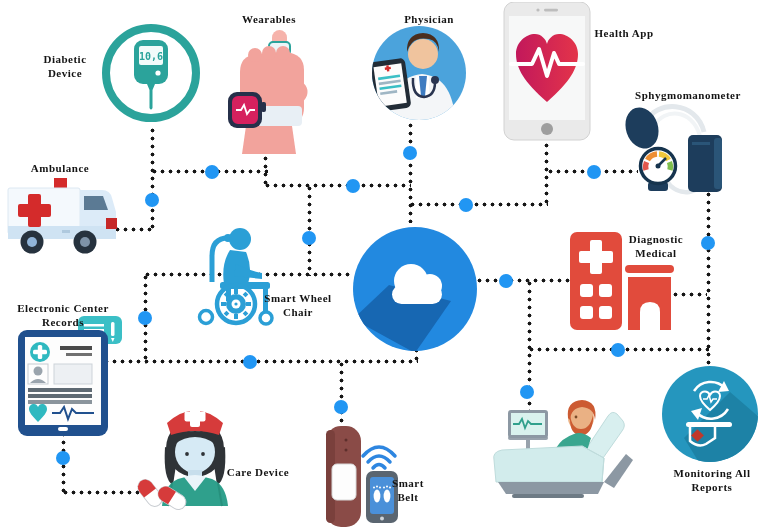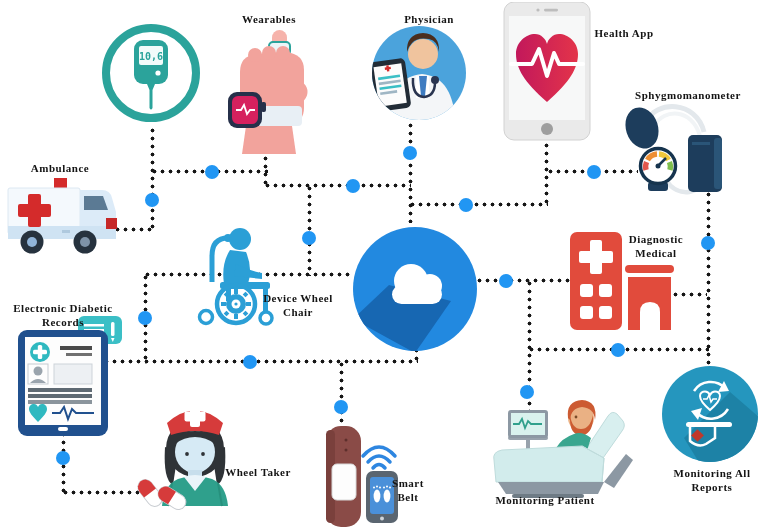--- a/index.html
+++ b/index.html
@@ -337,26 +337,26 @@
     <path d="M64,17 L69,27 L58,28 Z" fill="#ffffff"></path>
     <path d="M68,45 A20,20 0 0 1 37,49" fill="none" stroke="#ffffff" stroke-width="2.5"></path>
     <path d="M38,56 L31,47 L42,44 Z" fill="#ffffff"></path>
     <path d="M50,46 C43,40 40,36 40,32 C40,29 42.5,27.5 45,27.5 C47,27.5 49,29 50,31 C51,29 53,27.5 55,27.5 C57.5,27.5 60,29 60,32 C60,36 57,40 50,46 Z" fill="none" stroke="#ffffff" stroke-width="2"></path>
     <polyline points="43,35 47,35 49,31 51,38 53,35 57,35" fill="none" stroke="#ffffff" stroke-width="1.5"></polyline>
     <rect x="26" y="58" width="46" height="5" rx="2.5" fill="#ffffff"></rect>
     <path d="M30,63 L30,77 Q38,84 46,80 L55,74 L55,63" fill="none" stroke="#ffffff" stroke-width="2.5"></path>
     <rect x="33" y="67" width="9" height="9" transform="rotate(45 37.5 71.5)" fill="#C0392B"></rect>
   </svg>
 
+  <div class="label" style="left:33px;top:52px;width:64px">Diabetic Device</div>
   <div class="label" style="left:229px;top:12px;width:80px">Wearables</div>
   <div class="label" style="left:393px;top:12px;width:72px">Physician</div>
   <div class="label" style="left:582px;top:26px;width:84px">Health App</div>
   <div class="label" style="left:610px;top:88px;width:156px">Sphygmomanometer</div>
   <div class="label" style="left:20px;top:161px;width:80px">Ambulance</div>
-  <div class="label" style="left:254px;top:291px;width:88px">Device Wheel Chair</div>
+  <div class="label" style="left:254px;top:291px;width:88px">Smart Wheel Chair</div>
   <div class="label" style="left:619px;top:232px;width:74px">Diagnostic Medical</div>
-  <div class="label" style="left:4px;top:301px;width:118px">Electronic Diabetic Records</div>
-  <div class="label" style="left:218px;top:465px;width:80px">Wheel Taker</div>
+  <div class="label" style="left:4px;top:301px;width:118px">Electronic Center Records</div>
+  <div class="label" style="left:218px;top:465px;width:80px">Care Device</div>
   <div class="label" style="left:384px;top:476px;width:48px">Smart Belt</div>
-  <div class="label" style="left:483px;top:493px;width:124px">Monitoring Patient</div>
   <div class="label" style="left:665px;top:466px;width:94px">Monitoring All Reports</div>
 
 </div>
 
 </body></html>

